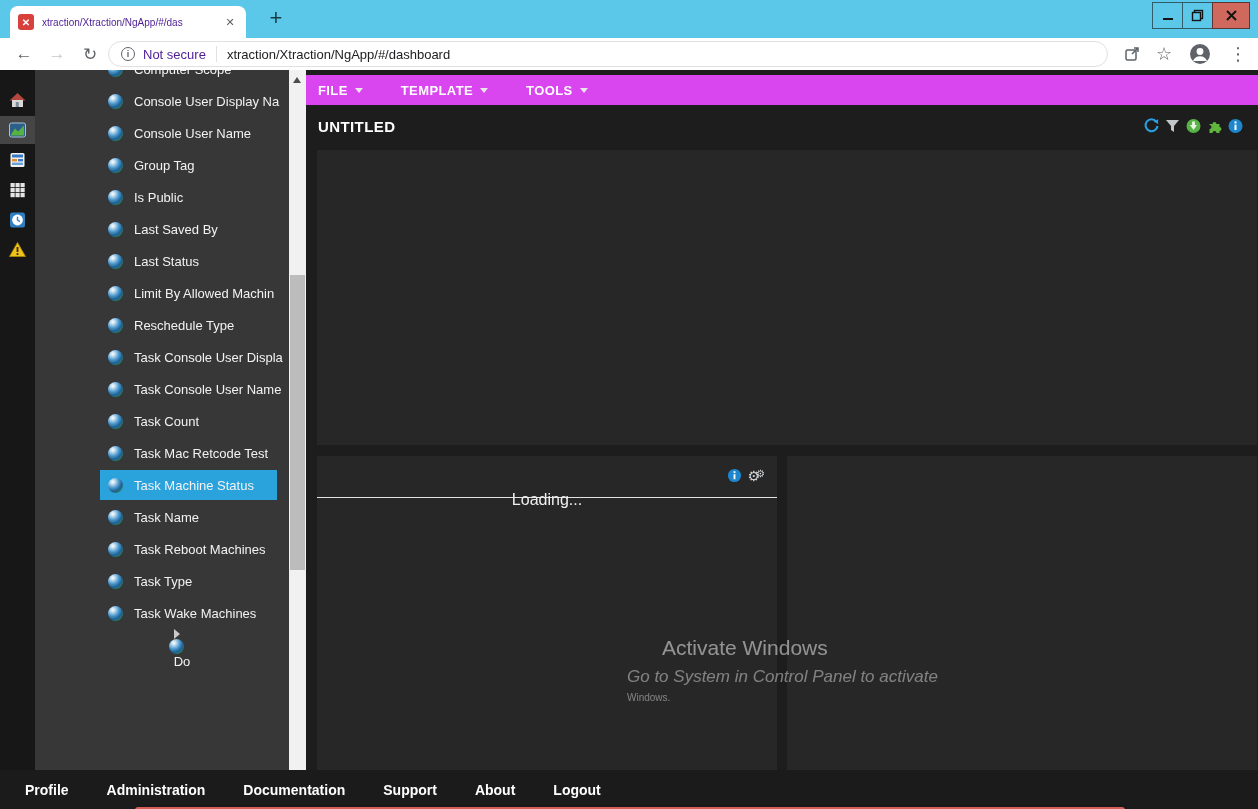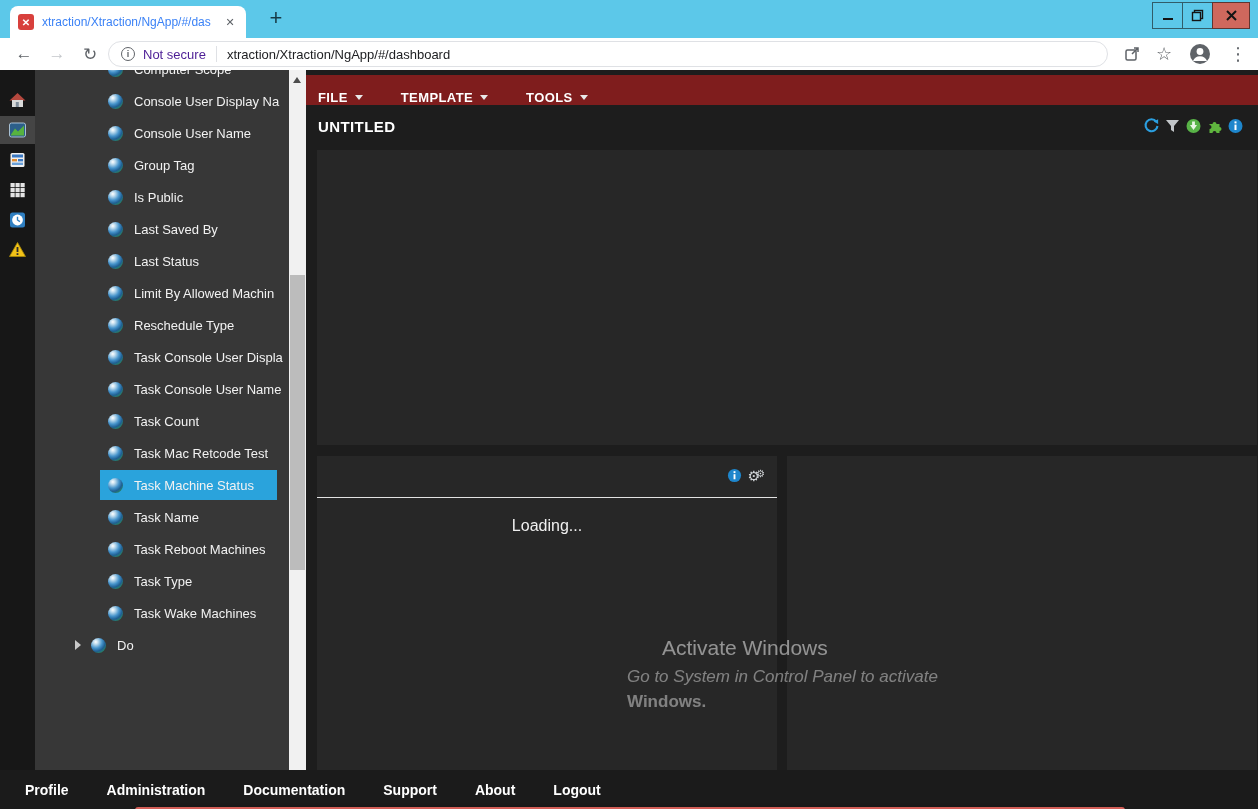--- a/index.html
+++ b/index.html
@@ -6,21 +6,21 @@
   html,body { width:1258px; height:809px; overflow:hidden; background:#1d1d1d;
     font-family:"Liberation Sans", sans-serif; }
   #stage { position:relative; width:1258px; height:809px; overflow:hidden; background:#1d1d1d; }
 
   
   .tabbar { position:absolute; left:0; top:0; width:100%; height:38px; background:#5cc8e9; }
   .tab { position:absolute; left:10px; top:6px; width:236px; height:32px; background:#fff;
     border-radius:8px 8px 0 0; display:flex; align-items:center; padding:0 8px; }
   .favicon { width:16px; height:16px; border-radius:3px; background:#d8403c; color:#fff;
     font-size:10px; font-weight:bold; display:flex; align-items:center; justify-content:center; flex:0 0 16px; }
-  .tab-title { flex:1; font-size:12px; color:#3b82f6; white-space:nowrap; overflow:hidden; margin:0 6px 0 8px; }
+  .tab-title { flex:1; font-size:10px; color:#4c1d95; white-space:nowrap; overflow:hidden; margin:0 6px 0 8px; }
   .tab-close { width:16px; height:16px; font-size:11px; color:#5f6368; display:flex; align-items:center; justify-content:center; }
   .newtab { position:absolute; left:262px; top:2px; width:28px; height:32px; color:#163a46;
     font-size:22px; font-weight:300; display:flex; align-items:center; justify-content:center; }
   .wincontrols { position:absolute; right:8px; top:2px; display:flex; }
   .winbtn { width:31px; height:27px; border:1px solid rgba(20,20,20,.6); background:#5cc8e9;
     display:flex; align-items:center; justify-content:center; margin-left:-1px; }
   .winbtn.close { width:38px; background:#cf685d; }
 
   .addressbar { position:absolute; left:0; top:38px; width:100%; height:32px; background:#fff; }
   .nav-glyph { position:absolute; top:0; height:32px; display:flex; align-items:center; justify-content:center;
@@ -38,58 +38,58 @@
   .rail { position:absolute; left:0; top:0; width:35px; height:100%; background:#171717; z-index:3; }
   .rail-slot { position:absolute; left:0; width:35px; height:28px; display:flex; align-items:center; justify-content:center; }
   .rail-slot.sel { background:#454545; }
 
   .tree { position:absolute; left:35px; top:0; width:254px; height:100%; background:#373737; overflow:hidden; }
   .tree-list { margin-top:-17px; }
   .trow { position:relative; height:32px; display:flex; align-items:center; padding-left:73px;
     font-size:13px; color:#f2f2f2; white-space:nowrap; }
   .trow .hl { display:none; }
   .trow.sel .hl { display:block; position:absolute; left:65px; right:12px; top:1px; bottom:1px; background:#2aa3dc; }
-  .trow.parent { padding-left:40px; }
+  .trow.parent { padding-left:40px;flex-direction:column; }
   .caret-r { display:none; }
   .trow.parent .caret-r { display:block; width:0; height:0; border-left:6px solid #c9c9c9;
     border-top:5px solid transparent; border-bottom:5px solid transparent; margin-right:10px; }
   .sphere { position:relative; width:15px; height:15px; border-radius:50%; margin-right:11px; flex:0 0 15px;
     background:radial-gradient(circle at 32% 26%, #ffffff 0%, #bfdcee 16%, #4593cb 42%, #1f5f93 62%, #2c9350 88%, #237a3e 100%); }
   .trow .lbl { position:relative; }
 
   .vscroll { position:absolute; left:289px; top:0; width:17px; height:100%; background:#f1f1f1; z-index:2; }
   .vscroll .up { position:absolute; left:4px; top:7px; width:0; height:0;
     border-bottom:6px solid #4d4d4d; border-left:4.5px solid transparent; border-right:4.5px solid transparent; }
   .vscroll .thumb { position:absolute; left:1px; width:15px; top:205px; height:295px; background:#bcbcbc; }
 
   
   .main { position:absolute; left:306px; top:0; right:0; height:100%; }
-  .menubar { position:absolute; left:0; top:5px; right:0; height:30px; background:#7f1d1d;
-    display:flex; align-items:flex-end; padding-left:12px; }
+  .menubar { position:absolute; left:0; top:5px; right:0; height:30px; background:#d946ef;
+    display:flex; align-items:center; padding-left:12px; }
   .menu-item { display:flex; align-items:center; color:#fff; font-size:13px; font-weight:bold;
     letter-spacing:.4px; margin-right:38px; }
   .caret-d { width:0; height:0; border-top:5px solid #e8e8e8; border-left:4px solid transparent;
     border-right:4px solid transparent; margin-left:7px; }
   .titlerow { position:absolute; left:12px; top:48px; color:#fff; font-size:15px; font-weight:bold; letter-spacing:.4px; }
   .dash-tools { position:absolute; right:14px; top:48px; display:flex; align-items:center; gap:4px; }
   .panel { position:absolute; background:#272727; }
   .panel-top { left:11px; top:80px; right:1px; height:295px; }
   .panel-bl { left:11px; top:386px; width:460px; height:314px; }
   .panel-br { left:481px; top:386px; right:1px; height:314px; }
   .bl-tools { position:absolute; right:12px; top:12px; display:flex; align-items:center; gap:5px; }
   .bl-sep { position:absolute; left:0; right:0; top:41px; border-top:1px solid #e2e2e2; }
-  .loading { position:absolute; left:0; right:0; top:61px; text-align:center; color:#efefef; font-size:16px; }
+  .loading { position:absolute; left:0; right:0; top:35px; text-align:center; color:#efefef; font-size:16px; }
   .gear-glyph { color:#cfd3d6; font-size:14px; line-height:1; }
   .gear-glyph .g2 { font-size:10px; margin-left:-4px; vertical-align:top; }
 
   
   .watermark { position:absolute; left:627px; top:636px; z-index:20; pointer-events:none; }
   .wm1 { font-size:21px; color:rgba(255,255,255,.5);margin-left:35px; }
   .wm2 { font-size:17px; color:rgba(255,255,255,.42); margin-top:7px;font-style:italic; }
-  .wm3 { font-size:17px; color:rgba(255,255,255,.42); margin-top:5px;font-weight:bold; }
+  .wm3 { font-size:10px; color:rgba(255,255,255,.42); margin-top:5px; }
 
   
   .footer { position:absolute; left:0; bottom:0; width:1258px; height:39px; background:#1b1b1b;
     z-index:5; display:flex; align-items:center; padding-left:25px; gap:38px; }
   .foot-item { color:#fff; font-size:14px; font-weight:bold; white-space:nowrap; }
 
   
   .banner { position:absolute; left:135px; top:737px; width:990px; height:47px; background:#d45f58;
     border-radius:3px; z-index:10; display:flex; align-items:center; padding-left:10px;
     box-shadow:0 1px 4px rgba(0,0,0,.35); }

